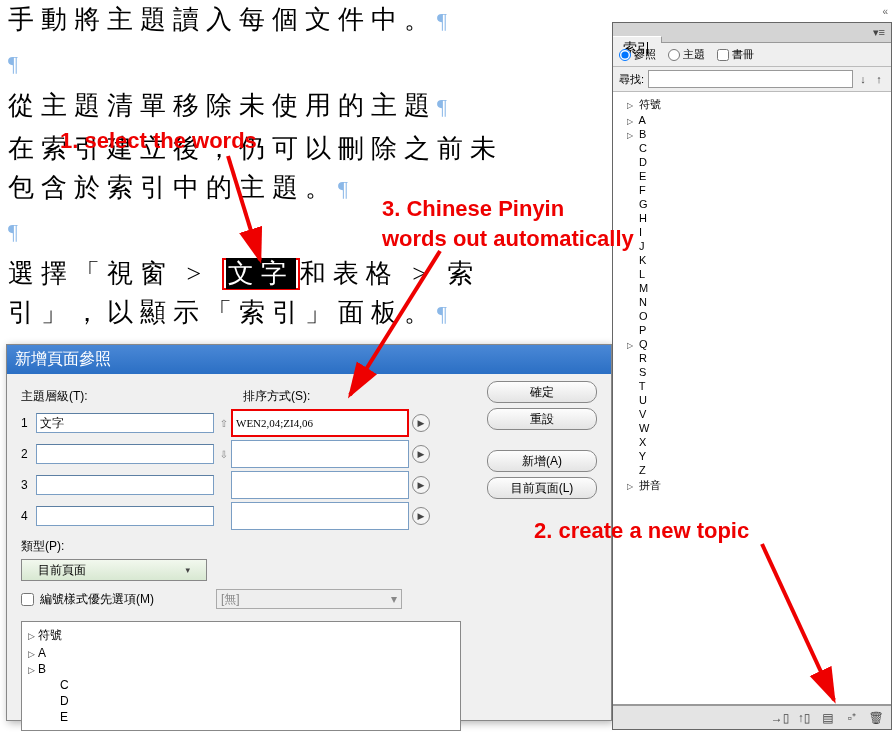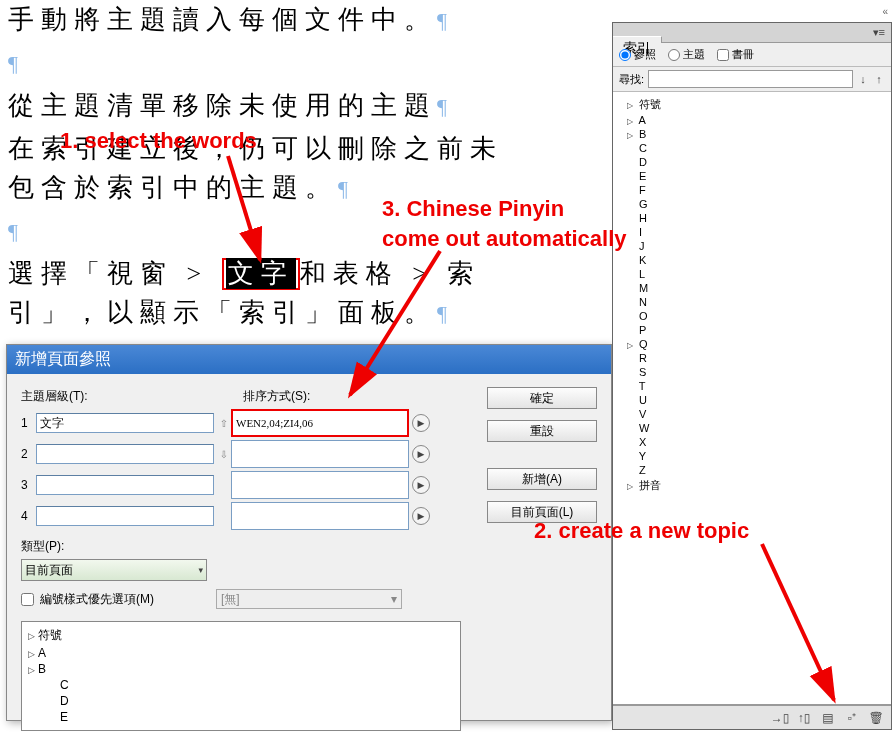--- a/index.html
+++ b/index.html
@@ -23,24 +23,24 @@
 .section-label { font-size: 12px; margin-bottom: 4px; }
 .level-row { display: flex; align-items: center; margin-bottom: 3px; }
 .level-num { width: 12px; text-align: left; font-size: 12px; }
 .level-input { width: 178px; height: 20px; border: 1px solid #7a9ec4; border-top-color:#5c7fa3; font-size: 12px; padding: 1px 3px; margin-left: 3px; margin-right: 3px; background:#fff; }
 .arrow-icon { width: 14px; height: 20px; display: flex; align-items: center; justify-content: center; color: #888; font-size: 10px; }
 .sort-input { width: 178px; height: 28px; border: 1px solid #7a9ec4; font-size: 11px; padding: 1px 3px; background:#fff; font-family: Liberation Serif, serif; }
 .sort-input.hl { border: 2px solid #e00; }
 .arrow-r-icon { width: 18px; height: 18px; border: 1px solid #888; border-radius: 50%; display: flex; align-items: center; justify-content: center; margin-left: 3px; font-size: 9px; color:#444; background:#f4f4f4; }
 
 .btn-col { position: absolute; right: 14px; top: 36px; width: 110px; display: flex; flex-direction: column; gap: 5px; }
-.dlg-btn { height: 22px; border: 1px solid #888; background: linear-gradient(#fdfdfd,#e4e4e4); font-size: 12px; border-radius: 0; cursor: pointer; margin-top: 6px; }
+.dlg-btn { height: 22px; border: 1px solid #888; background: linear-gradient(#fdfdfd,#e4e4e4); font-size: 12px; border-radius: 10px; cursor: pointer; }
 
 .type-row { margin-top: 8px; }
-.type-select { width: 186px; height: 22px; border: 1px solid #888; font-size: 12px; background: linear-gradient(#f2f8ee,#d8e8d2); padding: 0 3px; display: flex; align-items: center; justify-content: space-between; }
+.type-select { width: 186px; height: 22px; border: 1px solid #888; font-size: 12px; background: linear-gradient(#f2f8ee,#d8e8d2); padding: 0 16px; display: flex; align-items: center; justify-content: space-between; }
 .type-select .dd { font-size: 9px; color: #444; }
 
 .check-row { margin-top: 8px; display: flex; align-items: center; gap: 6px; }
 .check-row input { width: 13px; height: 13px; }
 .style-select { width: 186px; height: 20px; border: 1px solid #aaa; background: #eee; font-size: 12px; color: #888; display: flex; align-items: center; justify-content: space-between; padding: 0 4px; margin-left: 56px; }
 
 .tree-box { margin-top: 12px; width: 440px; height: 110px; border: 1px solid #888; background: #fff; font-size: 12px; padding: 4px 6px; overflow: auto; }
 .tree-item { padding: 1px 0; }
 .tree-item .tri { display: inline-block; width: 10px; color: #444; font-size: 9px; }
 .tree-item.indent { padding-left: 22px; }
@@ -79,21 +79,21 @@
   <div class="para"><span>從主題清單移除未使用的主題</span><span class="pilcrow">¶</span></div>
   <div class="para"><span>在索引建立後，仍可以刪除之前未包含於索引中的主題。</span><span class="pilcrow">¶</span></div>
   <div class="para"><span class="pilcrow">¶</span></div>
   <div class="para">
     <span>選擇「視窗 &gt; </span><span class="sel-box"><span class="sel-word">文字</span></span><span>和表格 &gt; 索引」，以顯示「索引」面板。</span><span class="pilcrow">¶</span>
   </div>
 </div>
 
 <div class="anno" style="left:60px; top:128px;">1. select the words</div>
 <div class="anno" style="left:382px; top:196px;">3. Chinese Pinyin</div>
-<div class="anno" style="left:382px; top:226px;">come out automatically</div>
+<div class="anno" style="left:382px; top:226px;">words out automatically</div>
 <div class="anno" style="left:534px; top:518px;">2. create a new topic</div>
 
 <svg class="arrow" style="left:168px; top:150px; width:120px; height:130px;">
   <defs>
       <marker id="ah1" markerWidth="10" markerHeight="10" refX="8" refY="3" orient="auto">
         <path d="M0,0 L0,6 L9,3 z" fill="#e00"></path>
       </marker>
     </defs>
   <line x1="60" y1="6" x2="92" y2="110" stroke="#e00" stroke-width="4" marker-end="url(#ah1)"></line>
 </svg>

